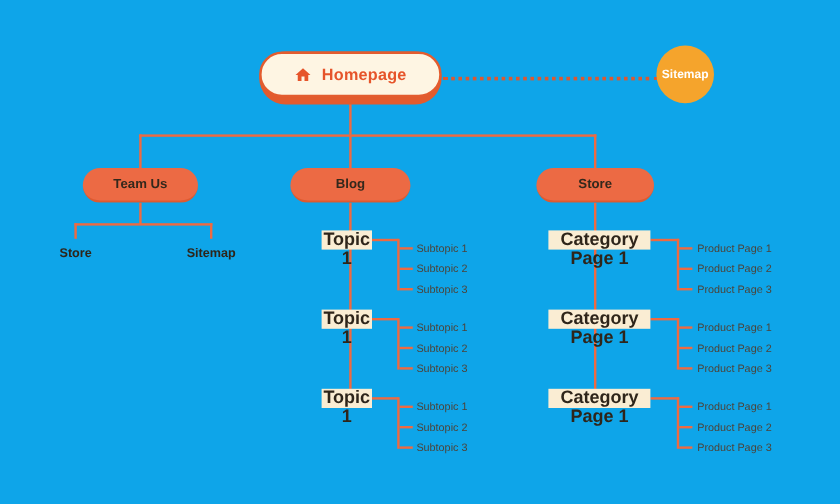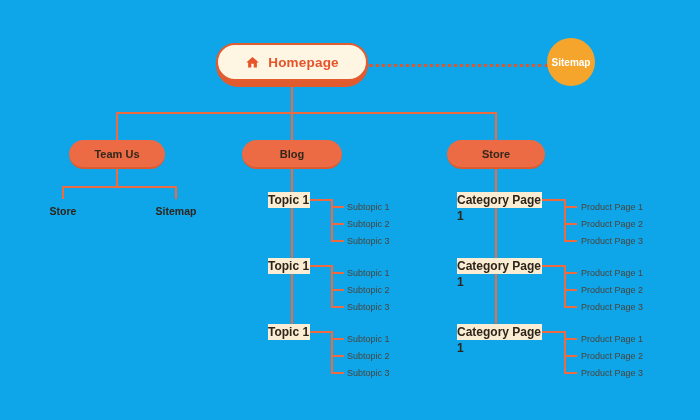--- a/index.html
+++ b/index.html
@@ -42,22 +42,22 @@
   .pill-about { left:69px; width:96px; }
   .pill-blog  { left:242px; width:100px; }
   .pill-store { left:447px; width:98px; }
 
   
   .leaf {
     position:absolute; color:#2E251A; font-weight:bold; font-size:10.5px;
     text-align:center; line-height:14px;
   }
   .glabel {
-    position:absolute; height:16px; line-height:16px; text-align:left;
-    background:#FAEDD3; color:#2E251A; font-weight:bold; font-size:12px;
+    position:absolute; height:16px; line-height:16px; text-align:center;
+    background:#FAEDD3; color:#2E251A; font-weight:bold; font-size:15px;
   }
   .blabel { left:268px; width:42px; }
   .slabel { left:457px; width:85px; }
   .sub {
     position:absolute; color:#4C443A; font-size:9px; line-height:14px; height:14px;
     white-space:nowrap;
   }
 
   
   .brand {

